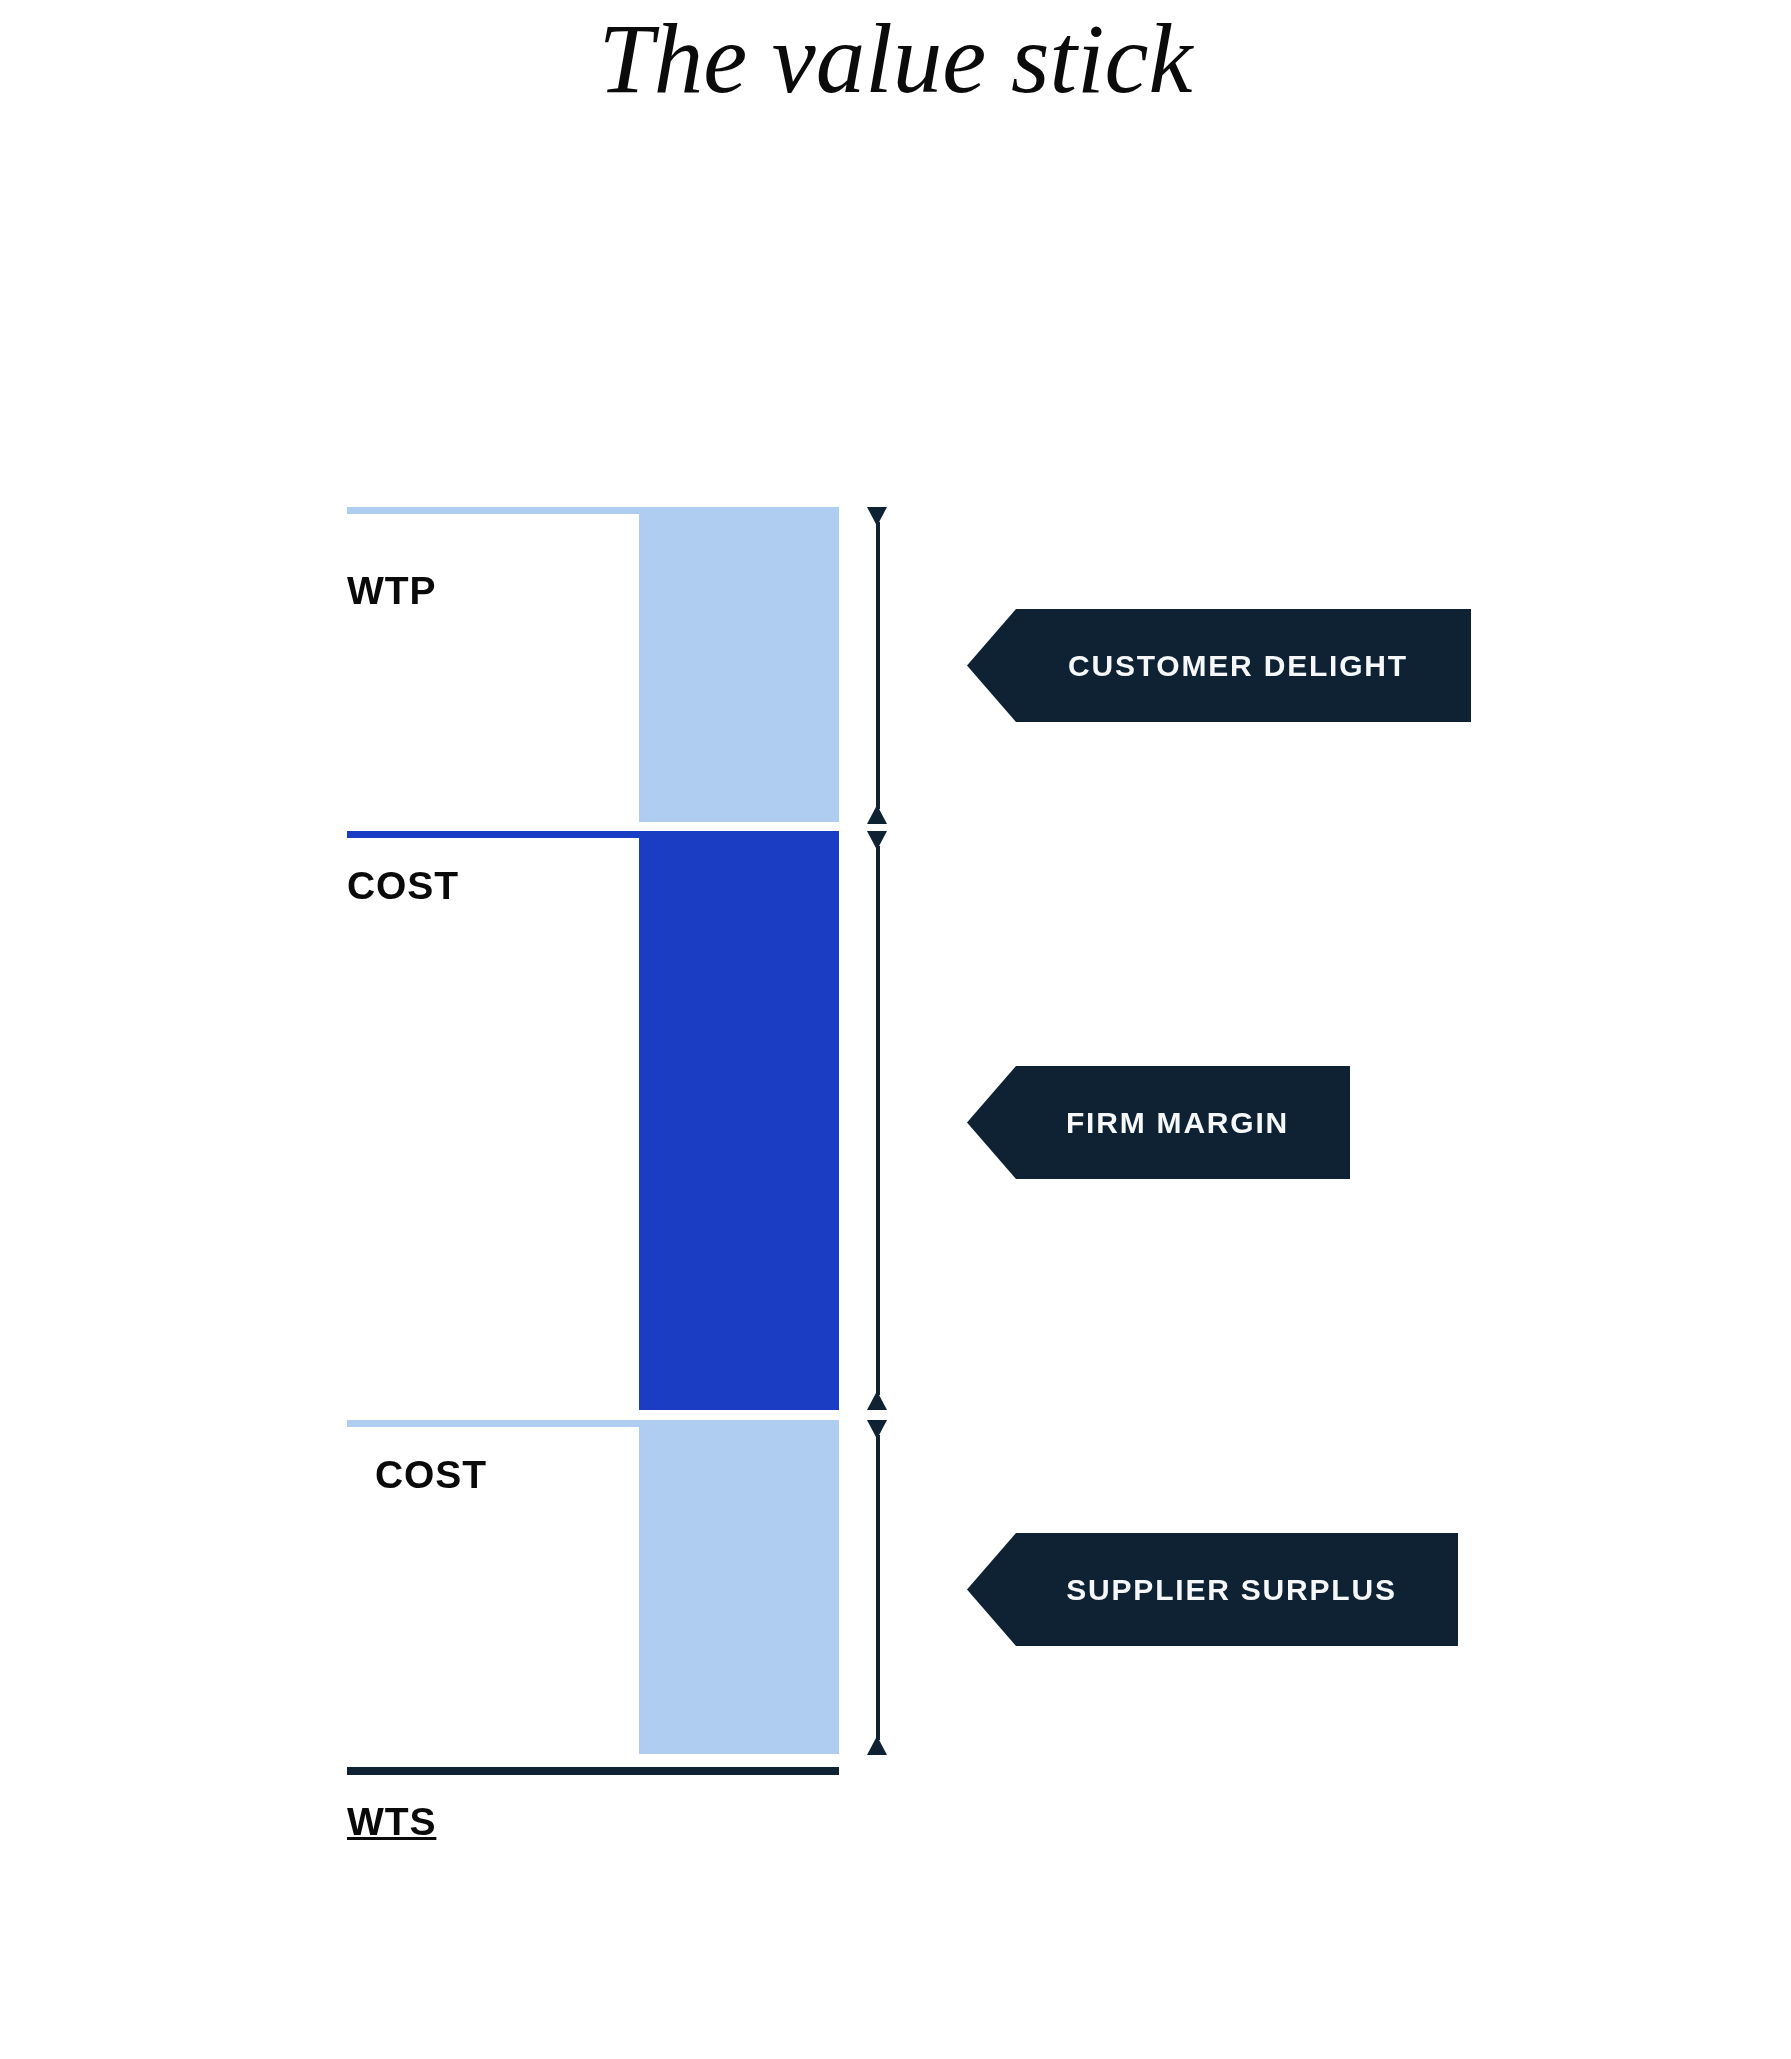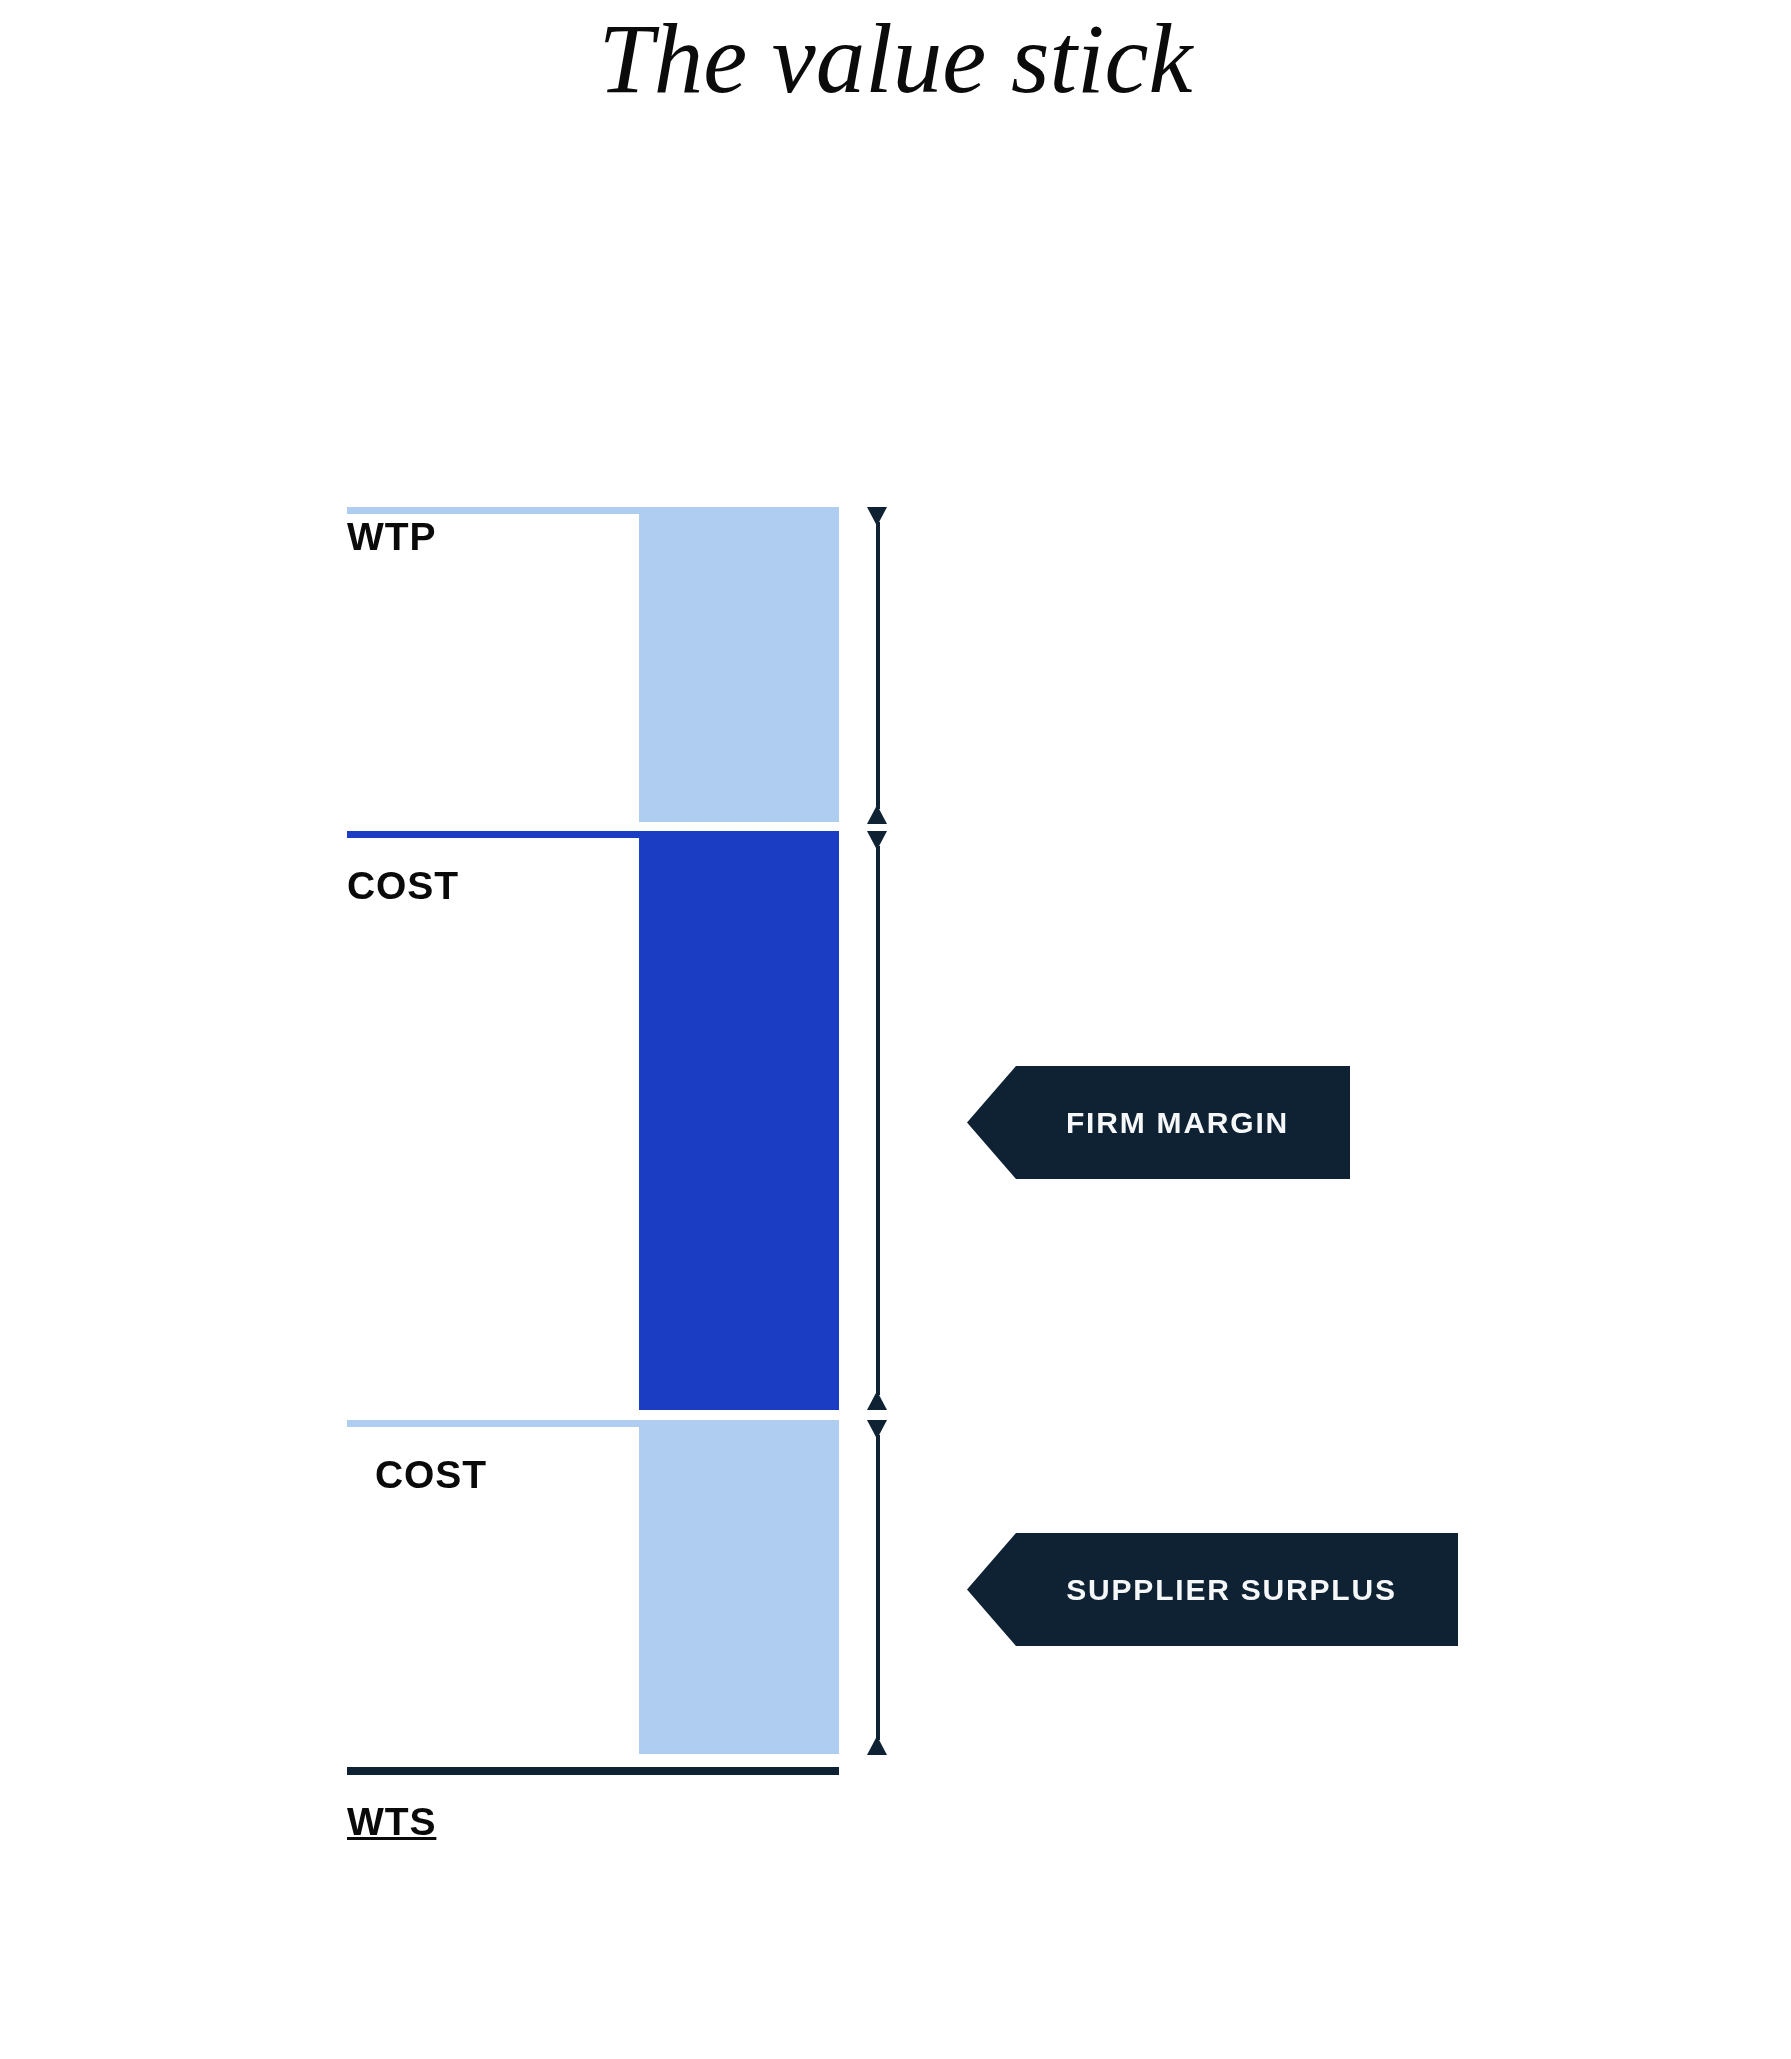--- a/index.html
+++ b/index.html
@@ -43,21 +43,21 @@
   
   .level-label{
     position:absolute;
     left:347px;
     font-weight:bold;
     font-size:39px;
     line-height:1.1;
     letter-spacing:0.9px;
     color:#0a0a0a;
   }
-  .label-wtp  {top:516px;}
+  .label-wtp  {top:570px;}
   .label-price{top:865px;}
   .label-cost {top:1454px;margin-left:28px;}
   .label-wts  {top:1801px;text-decoration:underline;}
   
   .bar{
     position:absolute;
     left:639px;
     width:200px;
   }
   .bar-delight {top:507px;  height:315px; background:var(--light-blue);}
@@ -144,20 +144,23 @@
     <div class="head-top"></div>
     <div class="shaft"></div>
     <div class="head-bottom"></div>
   </div>
   <div class="dim dim-c">
     <div class="head-top"></div>
     <div class="shaft"></div>
     <div class="head-bottom"></div>
   </div>
 
+  <div class="badge badge-delight">
+    <span>CUSTOMER DELIGHT</span>
+  </div>
   <div class="badge badge-margin">
     <span>FIRM MARGIN</span>
   </div>
   <div class="badge badge-surplus">
     <span>SUPPLIER SURPLUS</span>
   </div>
 
 </div>
 
 

